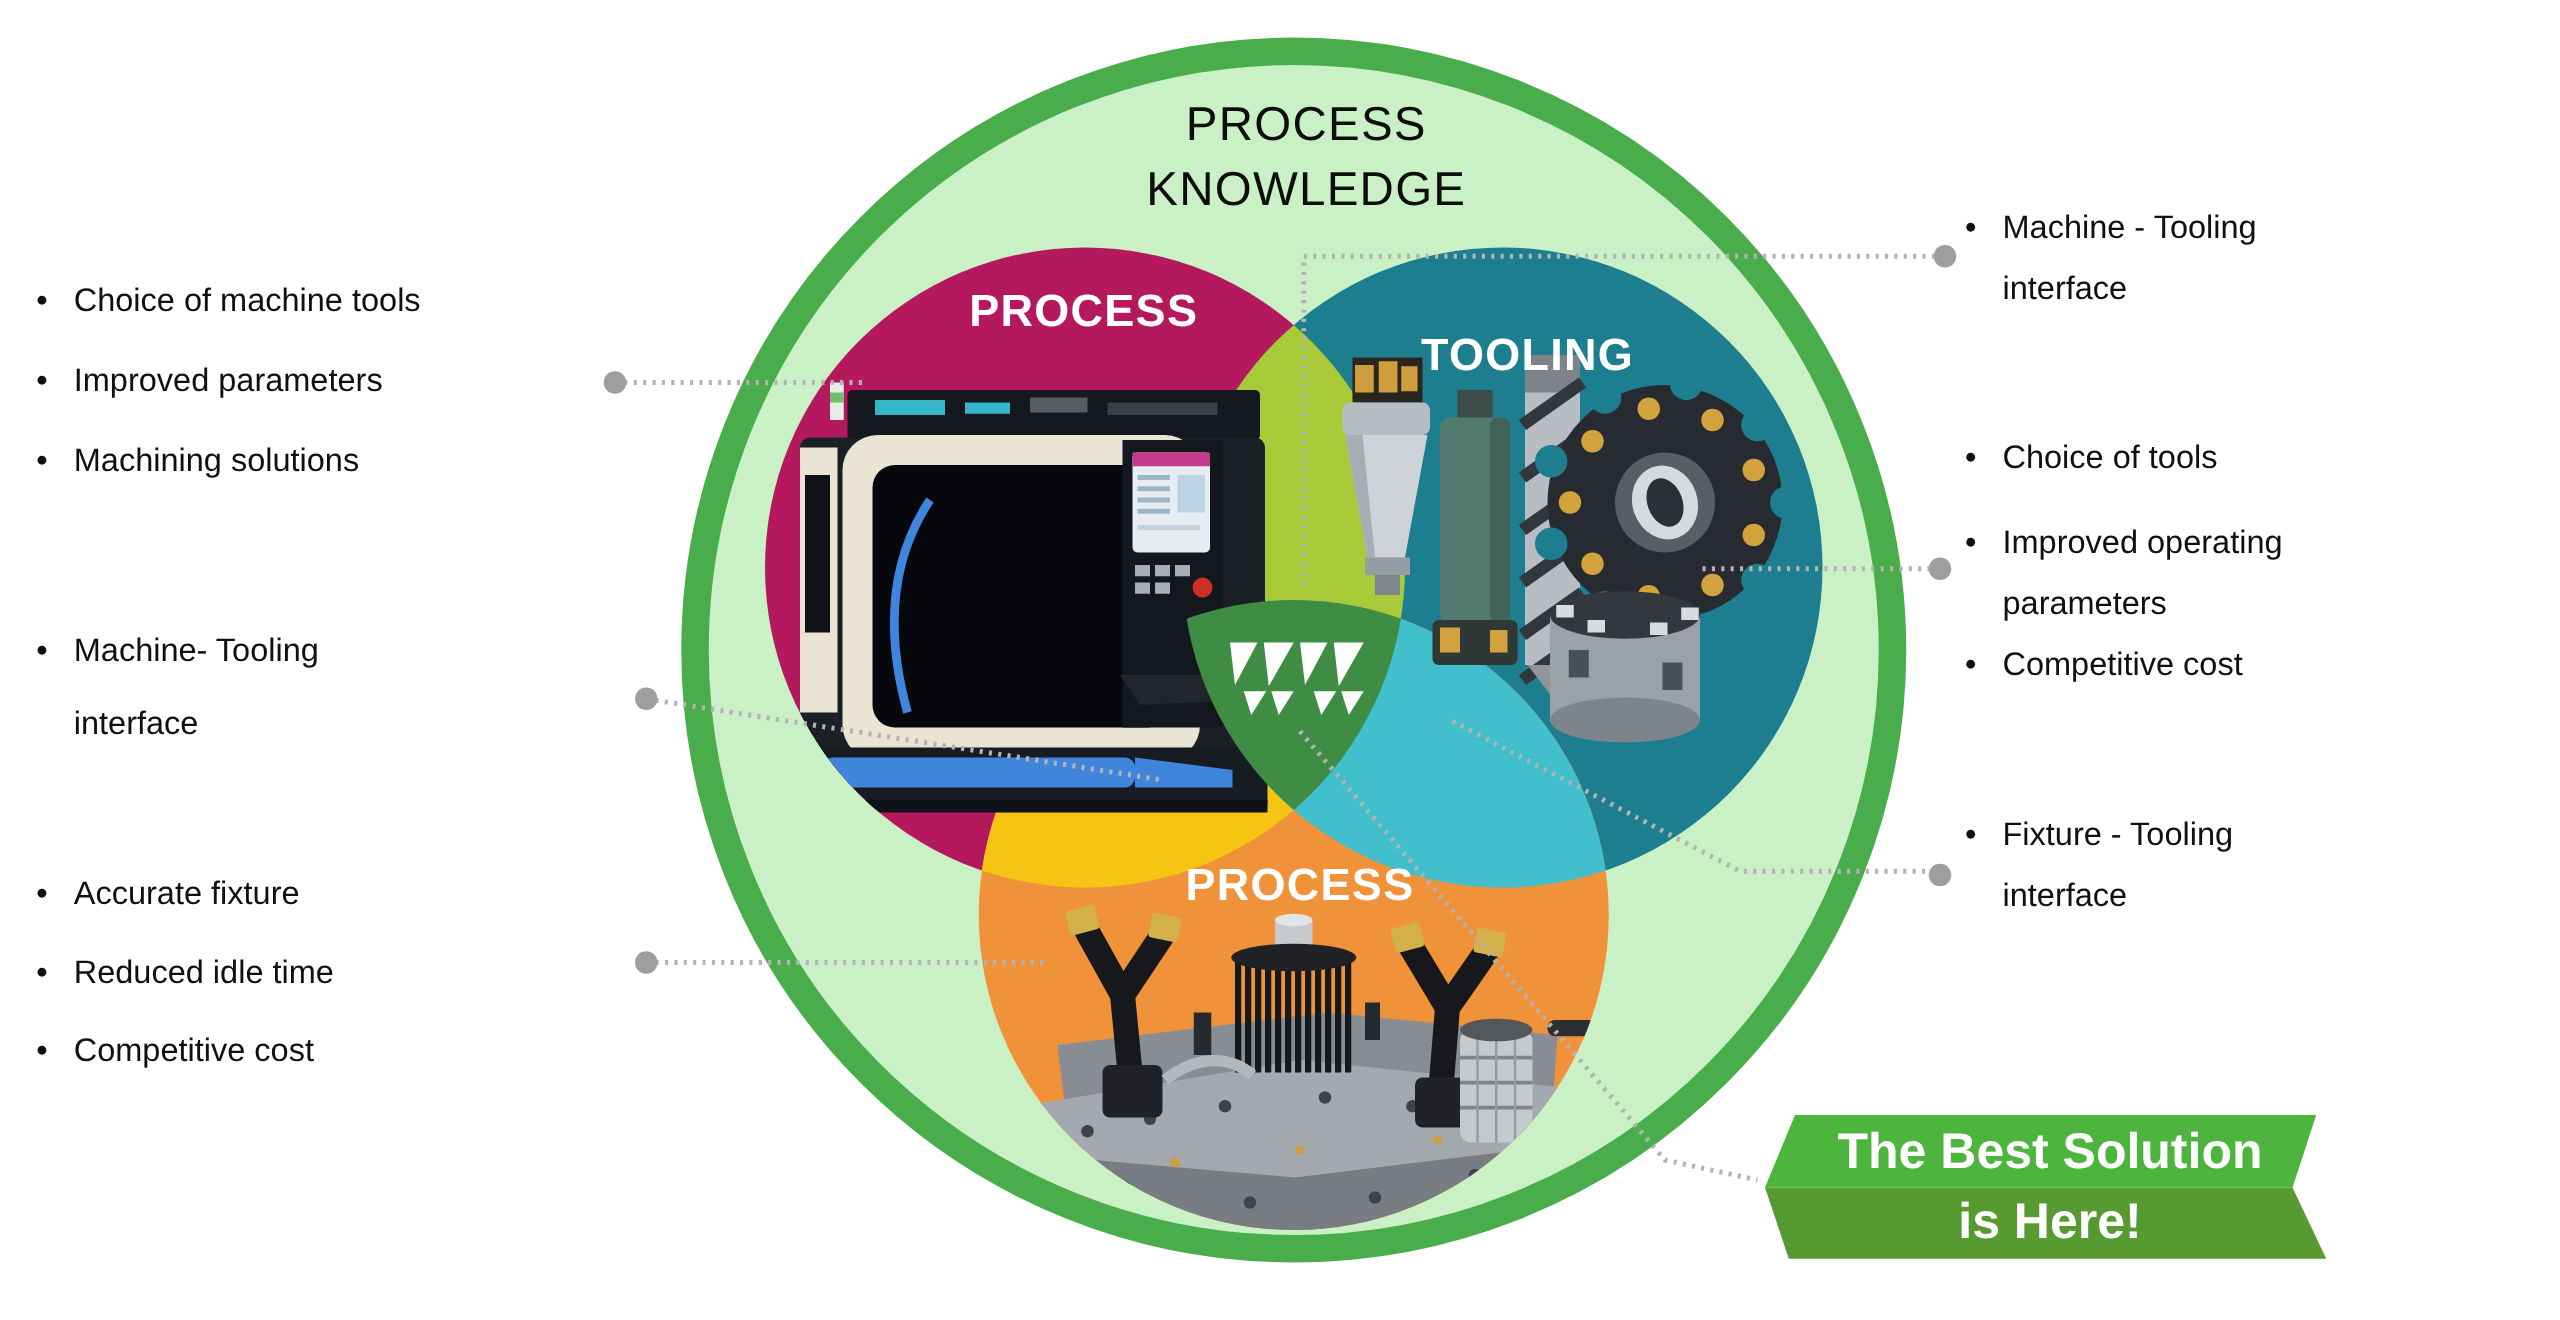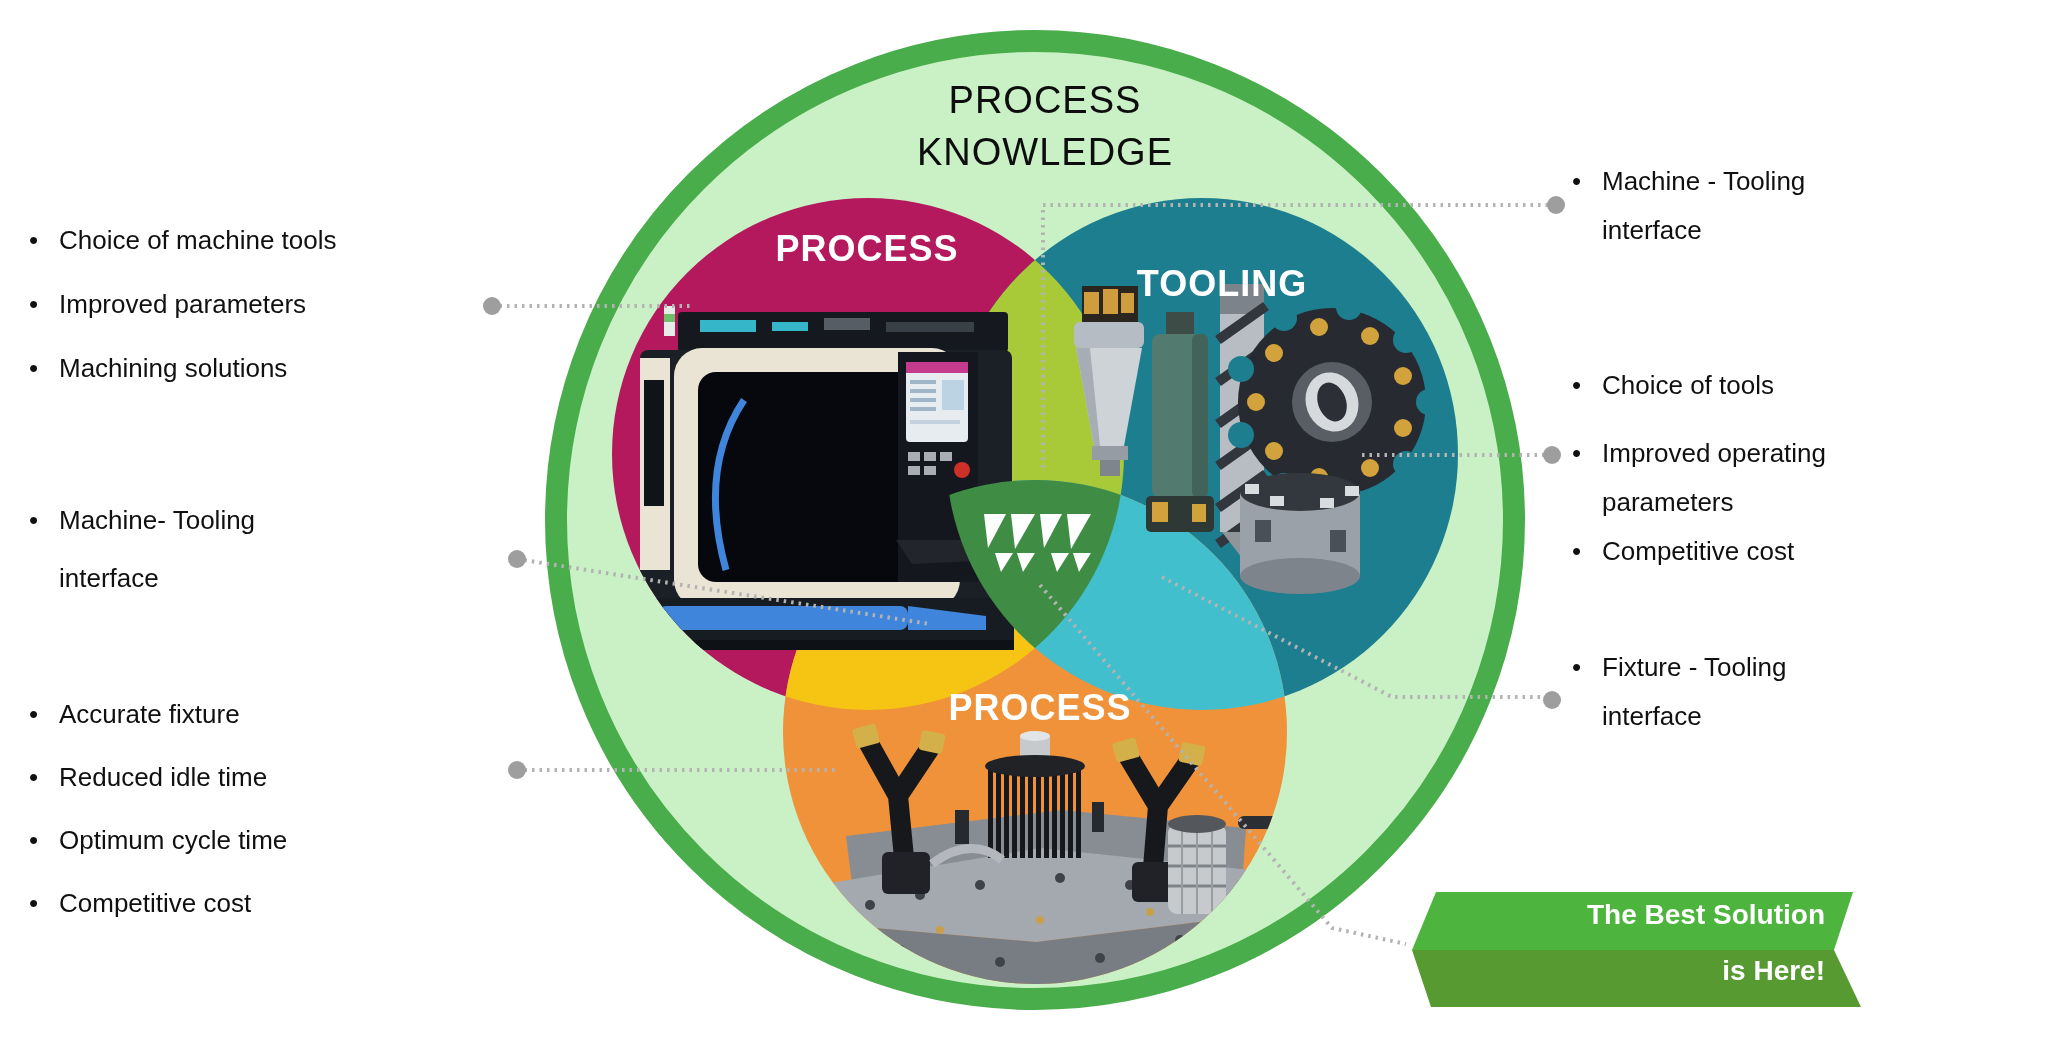--- a/index.html
+++ b/index.html
@@ -22,30 +22,30 @@
   #machine-label{left:717px;top:228px;}
   #tooling-label{left:1072px;top:228px;margin-top:35px;}
   #fixture-label{left:890px;top:687px;}
   .ann{position:absolute;z-index:2;font-size:26px;color:#101010;width:480px;}
   .ann .li{position:relative;padding-left:32px;white-space:pre-line;}
   .ann .li::before{content:"\2022";position:absolute;left:2px;top:0;}
   .lh64 .li{line-height:64px;}
   .lh63 .li{line-height:63px;}
   .lh58 .li{line-height:58px;}
   .lh49 .li{line-height:49px;}
-  .gap-after{margin-bottom:19px;margin-top:20px;}
+  .gap-after{margin-bottom:19px;}
   #ann-l1{left:27px;top:208px;}
   #ann-l2{left:27px;top:491px;}
   #ann-l3{left:27px;top:683px;}
   #ann-r1{left:1570px;top:157px;width:460px;}
   #ann-r2{left:1570px;top:341px;width:460px;}
   #ann-r3{left:1570px;top:643px;width:460px;}
   .banner-text{
-    position:absolute;z-index:3;width:370px;left:1455px;text-align:right;
-    font-size:28px;font-weight:bold;color:#ffffff;
+    position:absolute;z-index:3;width:370px;left:1455px;text-align:center;
+    font-size:40px;font-weight:bold;color:#ffffff;
   }
   #banner-line1{top:899px;}
   #banner-line2{top:955px;}
 </style>
 </head>
 <body>
 
 <svg id="venn-svg" width="2048" height="1056" viewBox="0 0 2048 1056" xmlns="http://www.w3.org/2000/svg">
   <defs>
     <clipPath id="cpM">
@@ -294,21 +294,20 @@
 </div>
 
 <div class="ann lh58" id="ann-l2">
   <div class="li"><span>Machine- Tooling
 interface</span></div>
 </div>
 
 <div class="ann lh63" id="ann-l3">
   <div class="li"><span>Accurate fixture</span></div>
   <div class="li"><span>Reduced idle time</span></div>
-  <div class="li"><span>Optimum cycle time</span></div>
   <div class="li"><span>Competitive cost</span></div>
 </div>
 
 <div class="ann lh49" id="ann-r1">
   <div class="li"><span>Machine - Tooling
 interface</span></div>
 </div>
 
 <div class="ann lh49" id="ann-r2">
   <div class="li gap-after"><span>Choice of tools</span></div>

